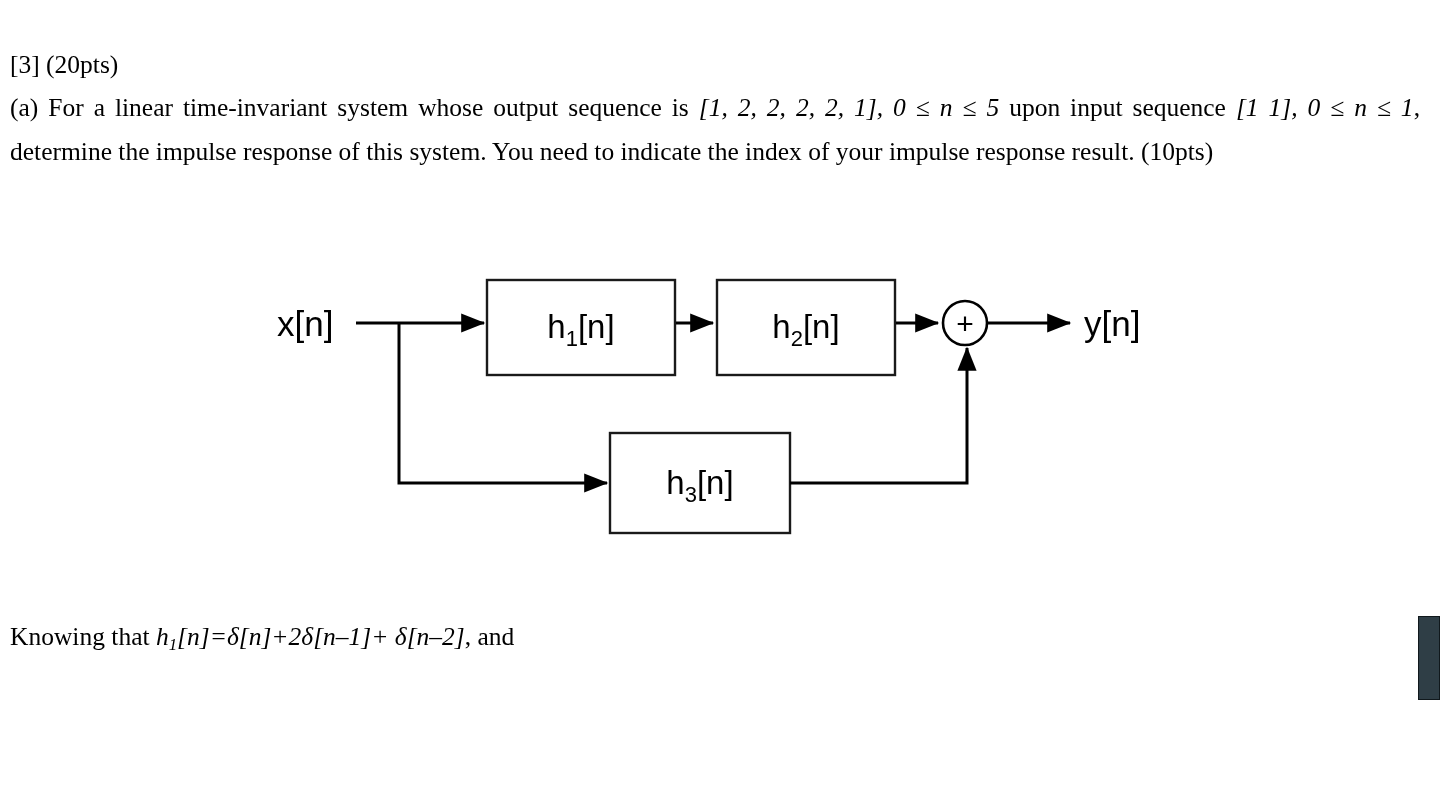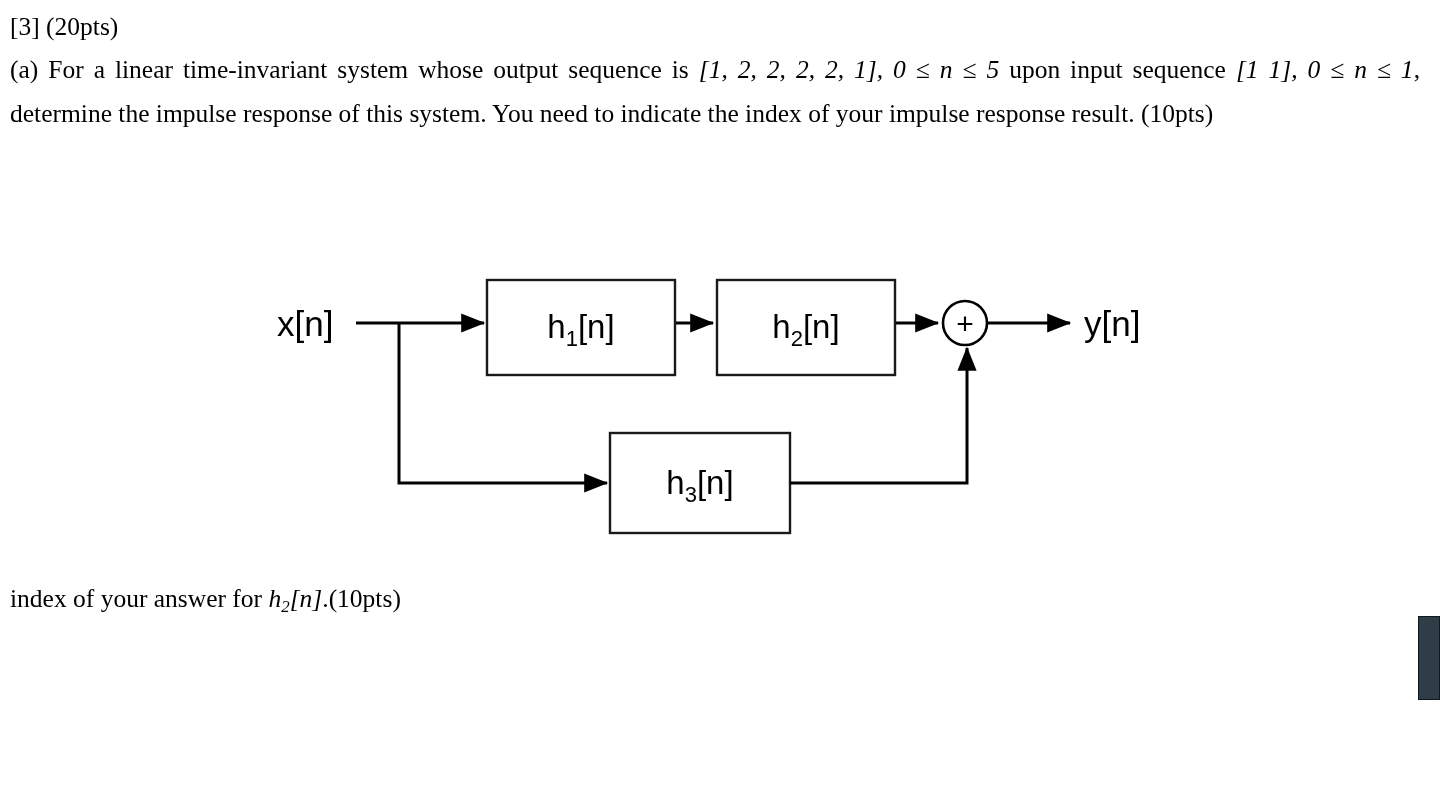--- a/index.html
+++ b/index.html
@@ -27,21 +27,21 @@
     position: absolute;
     left: 10px;
     width: 1410px;
     font-size: 25.5px;
     line-height: 41.5px;
     text-align: justify;
   }
   #intro-block { top: 6px; }
   #outro-block { top: 578px; }
 
-  .line { display: block; white-space: nowrap; }
+  .line { display: block; white-space: nowrap; margin-top: 38px; }
   .it { font-style: italic; }
   .sub {
     font-size: 0.66em;
     vertical-align: -0.28em;
     font-style: italic;
   }
   .nowrap { white-space: nowrap; }
 
   
   .para-justified {
@@ -173,20 +173,20 @@
       </g>
 
       <text class="io-label" x="277" y="86">x[n]</text>
       <text class="io-label" x="1084" y="86">y[n]</text>
     </svg>
   </div>
 
   <div class="text-block" id="outro-block">
 
 
+    <span class="line"><span>Knowing that </span><span class="it">h</span><span class="sub">1</span><span class="it">[n]=δ[n]+2δ[n–1]+ δ[n–2]</span><span>, and</span></span>
 
 
-    <span class="line"><span>index of your answer for </span><span class="it">h</span><span class="sub">2</span><span class="it">[n]</span><span>.(10pts)</span></span>
   </div>
 
   <div id="scrollbar-thumb"></div>
 
 </div>
 
 </body></html>

